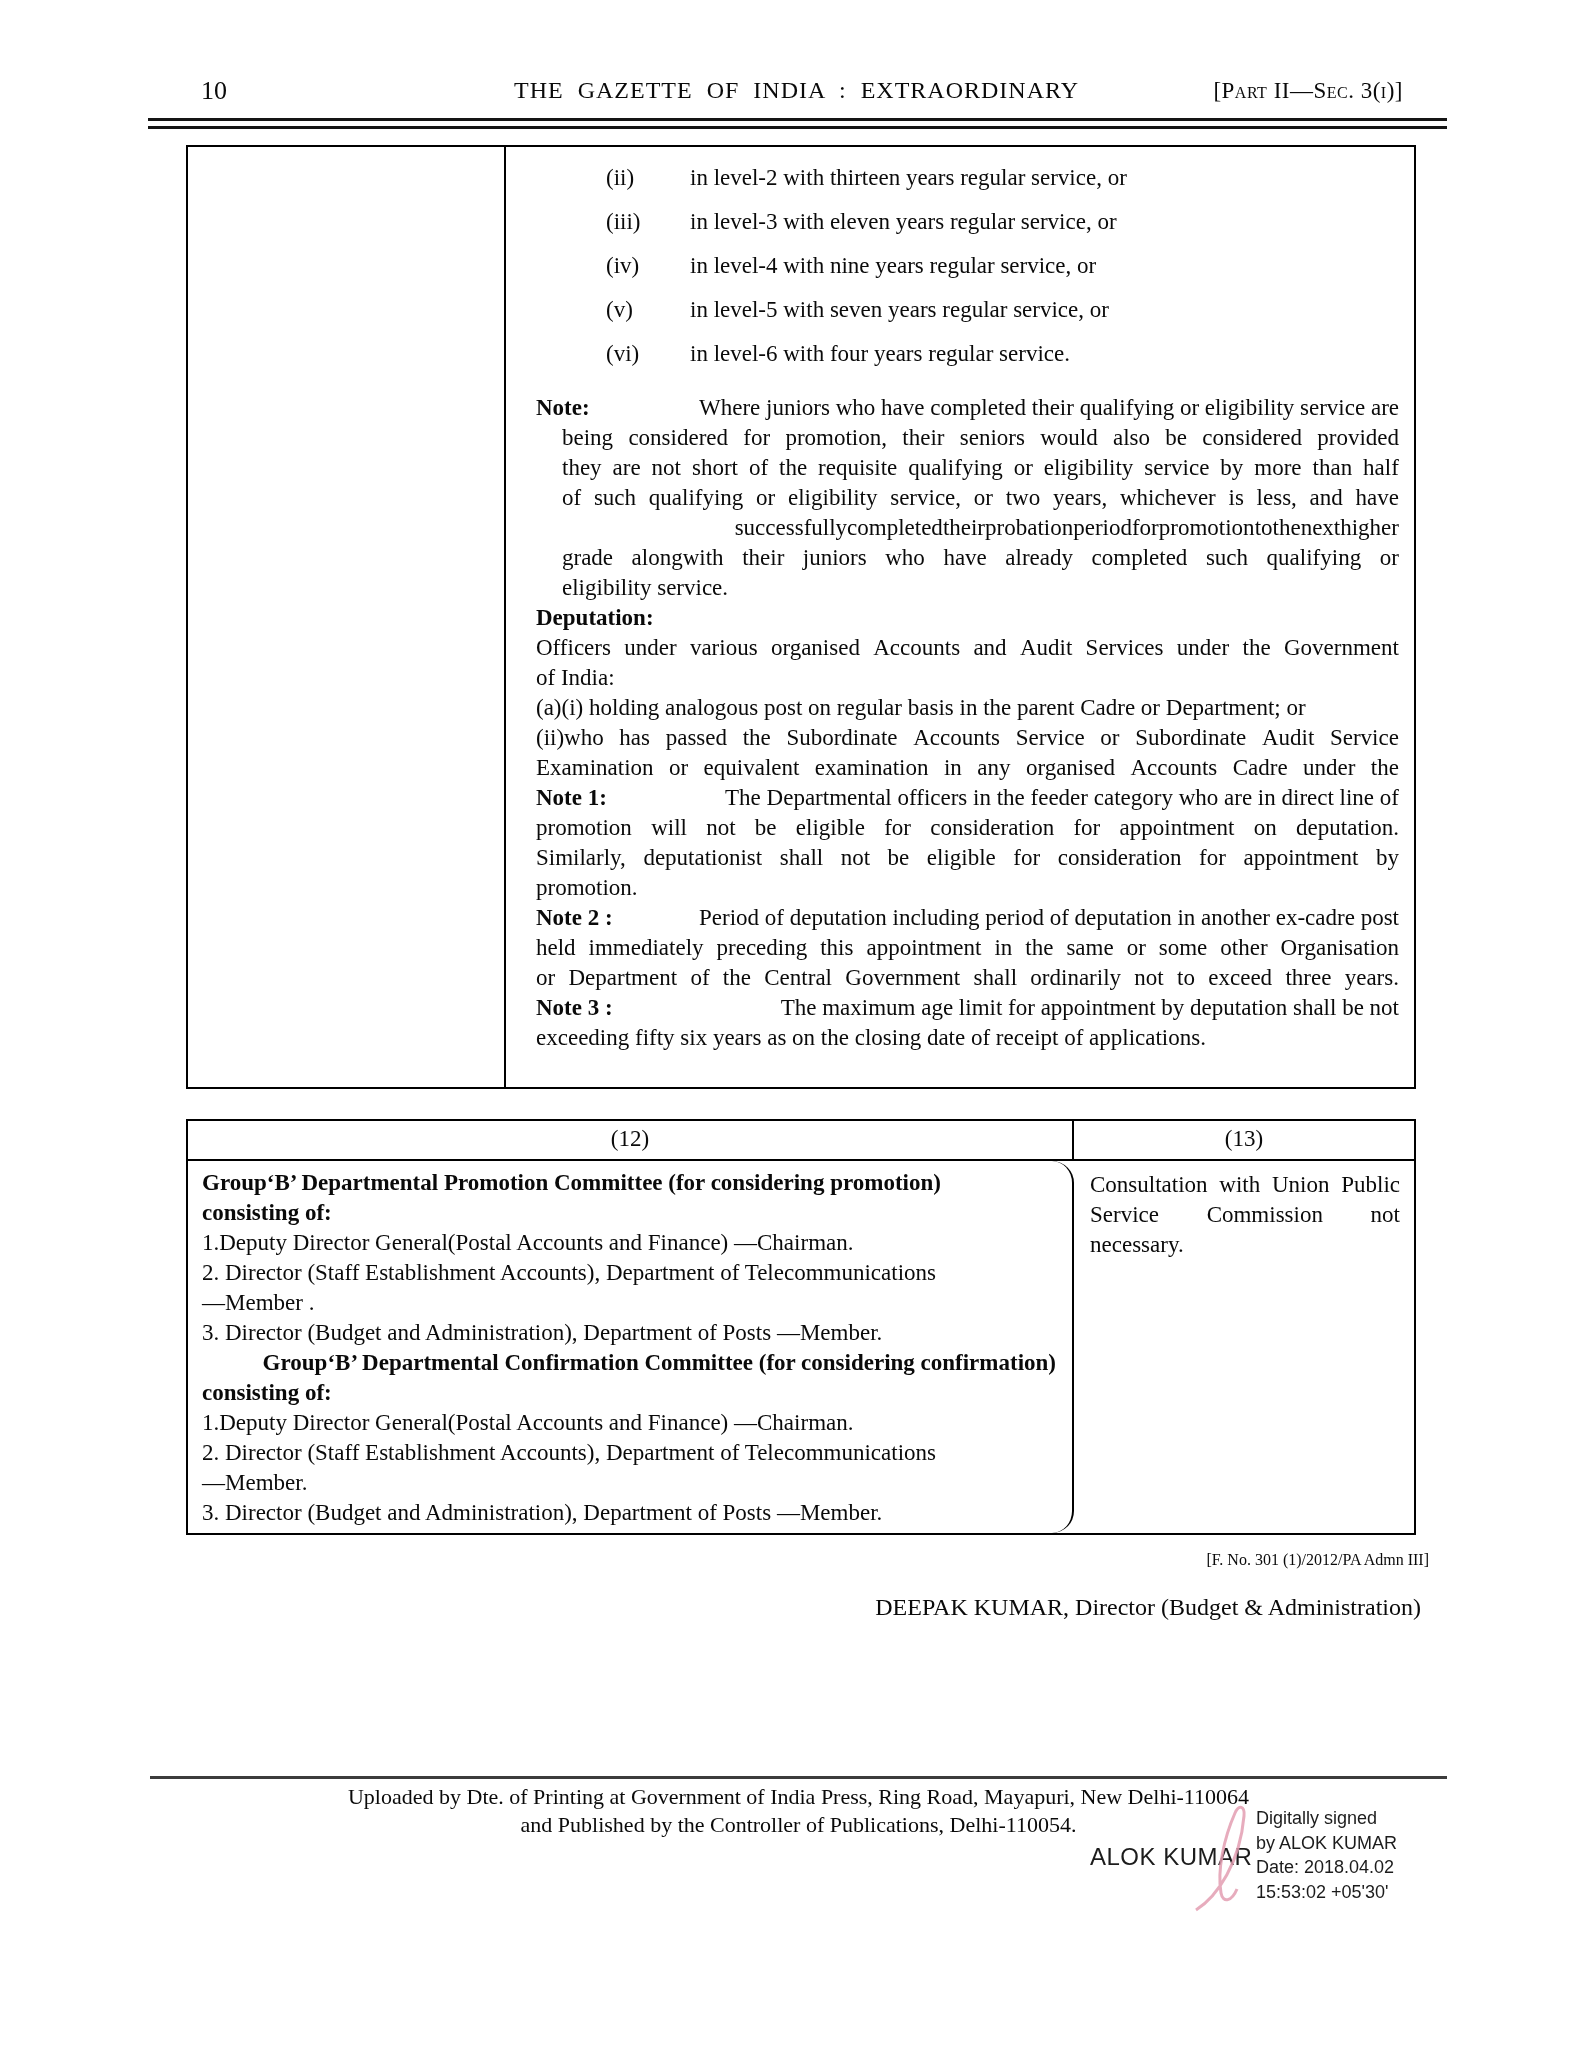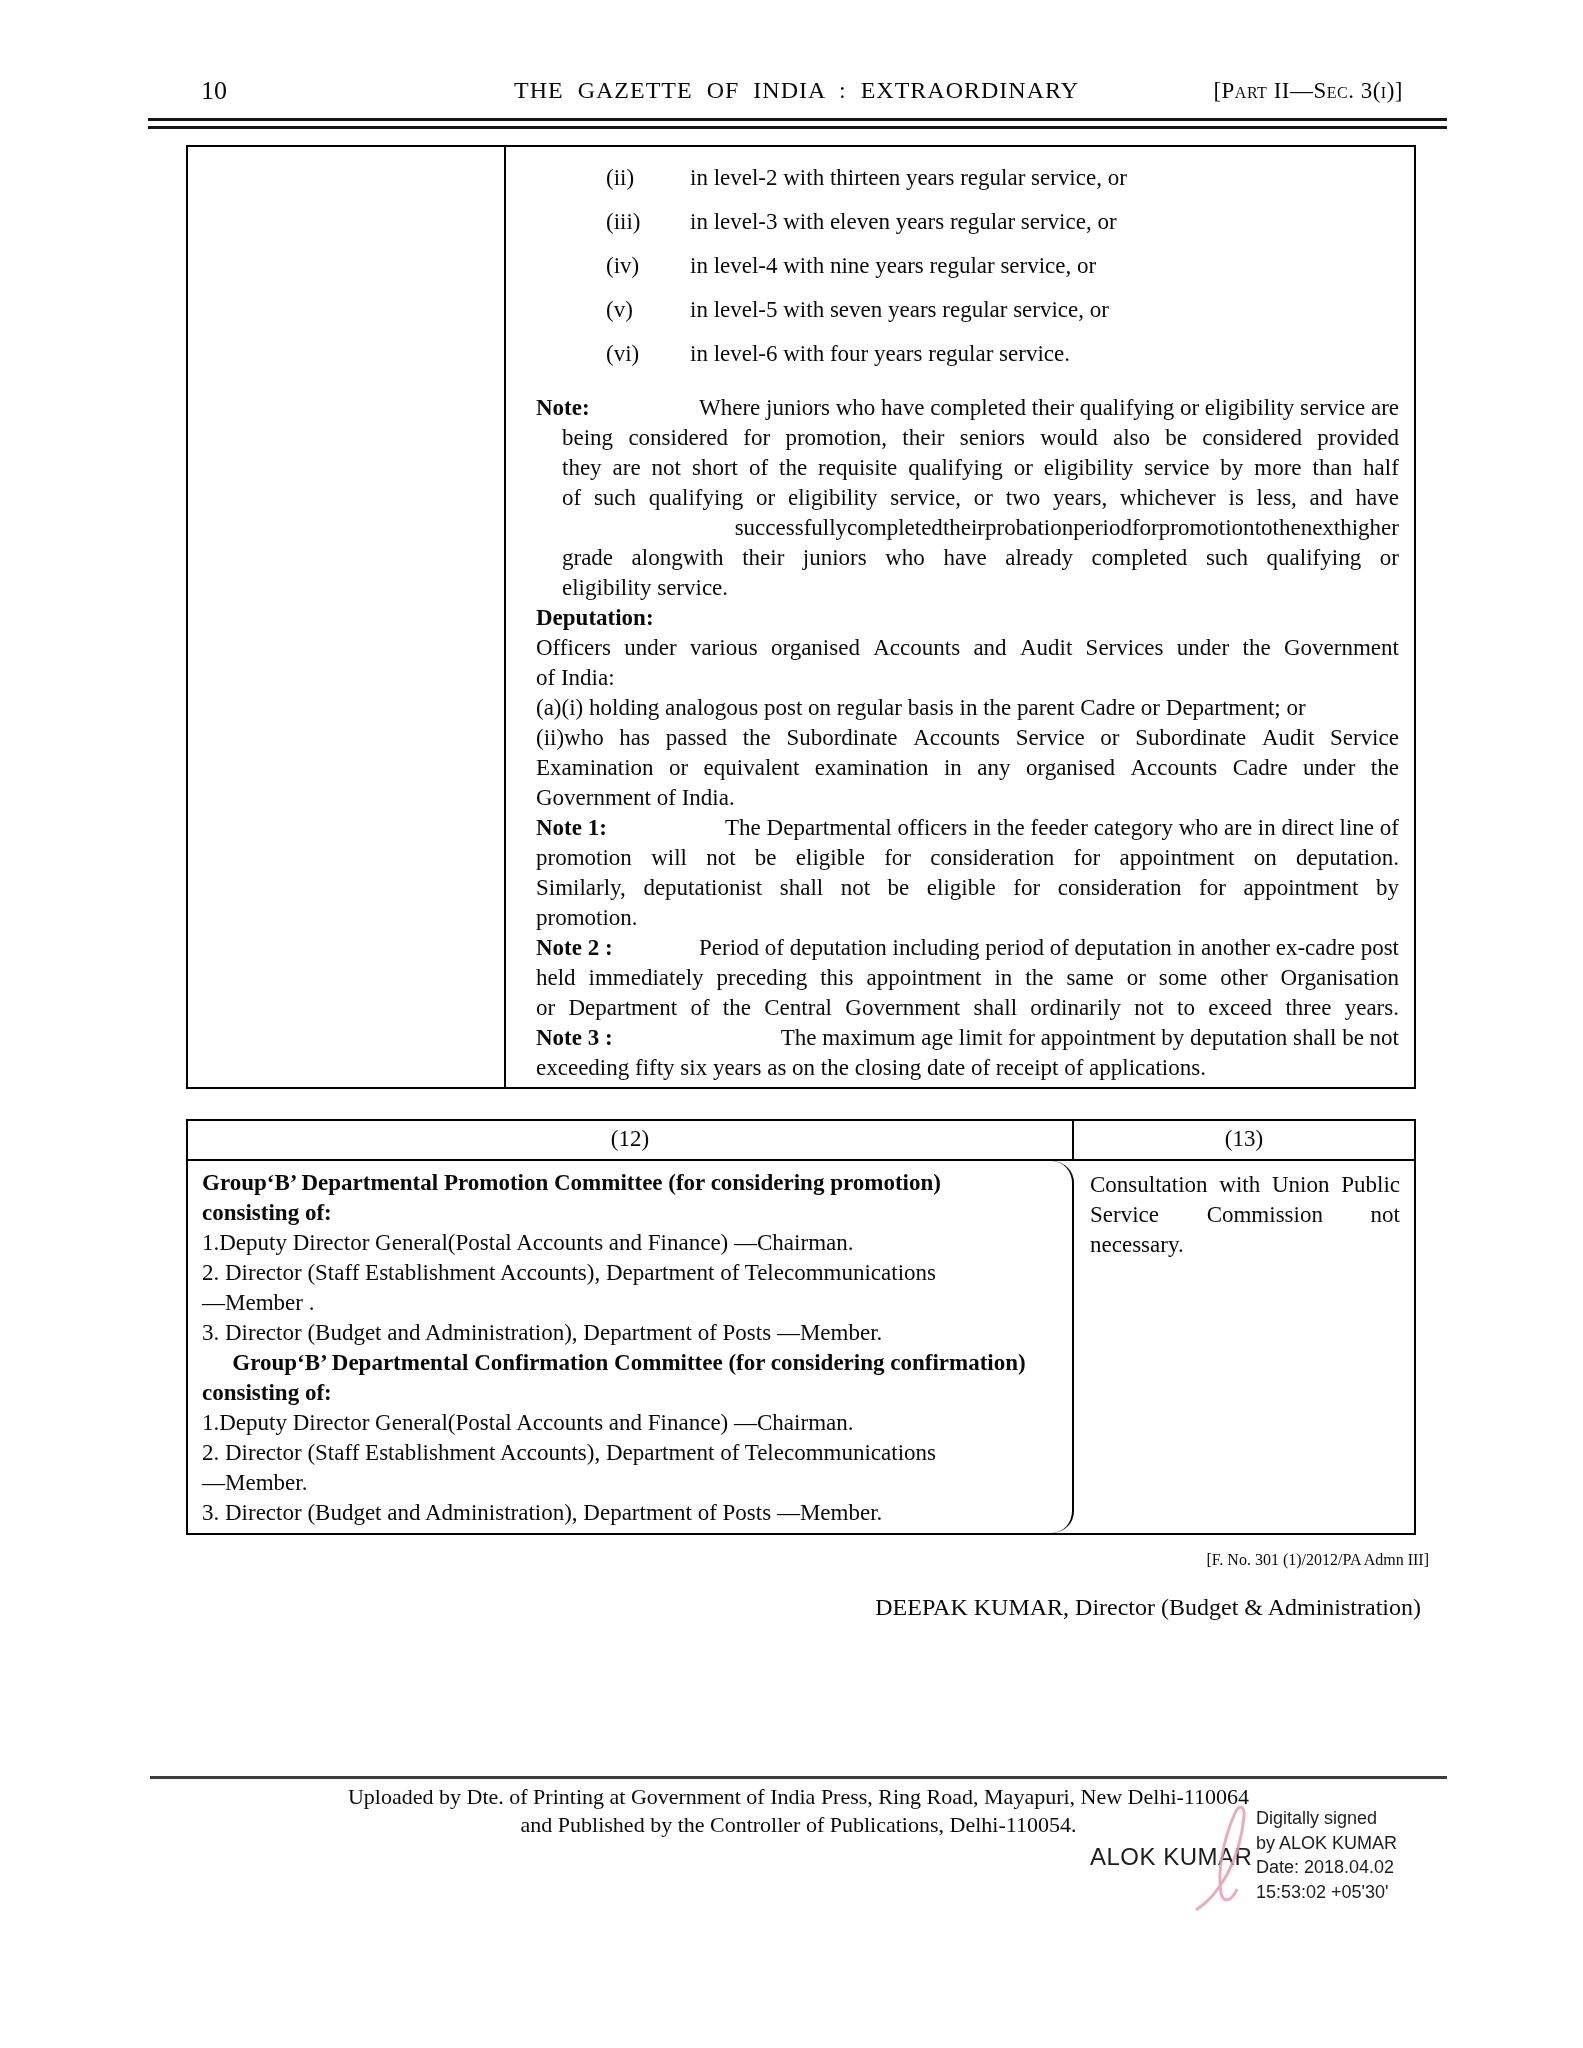--- a/index.html
+++ b/index.html
@@ -201,21 +201,20 @@
         <span>equivalent</span>
         <span>examination</span>
         <span>in</span>
         <span>any</span>
         <span>organised</span>
         <span>Accounts</span>
         <span>Cadre</span>
         <span>under</span>
         <span>the</span>
       </div>
-    <div class="n">Government of India.</div>
 
     <div class="j" style="display: flex; justify-content: space-between;">
         <b>Note 1:</b>
         <span>The Departmental officers in the feeder category who are in direct line of</span>
       </div>
     <div class="j" style="display: flex; justify-content: space-between;">
         <span>promotion</span>
         <span>will</span>
         <span>not</span>
         <span>be</span>
@@ -292,21 +291,21 @@
   <div id="t2-body">
     <div id="t2-c12">
       <div class="j" style="display: flex; justify-content: space-between;">
           <b>Group‘B’ Departmental Promotion Committee (for considering promotion)</b>
         </div>
       <div class="n"><b>consisting of:</b></div>
       <div class="n">1.Deputy Director General(Postal Accounts and Finance) —Chairman.</div>
       <div class="n">2. Director (Staff Establishment Accounts), Department of Telecommunications</div>
       <div class="n">—Member .</div>
       <div class="n">3. Director (Budget and Administration), Department of Posts —Member.</div>
-      <div class="j" style="display: flex; justify-content: center;">
+      <div class="j" style="display: flex; justify-content: flex-end;">
           <b>Group‘B’ Departmental Confirmation  Committee (for considering confirmation)</b>
         </div>
       <div class="n"><b>consisting of:</b></div>
       <div class="n">1.Deputy Director General(Postal Accounts and Finance) —Chairman.</div>
       <div class="n">2. Director (Staff Establishment Accounts), Department of Telecommunications</div>
       <div class="n">—Member.</div>
       <div class="n">3. Director (Budget and Administration), Department of Posts —Member.</div>
     </div>
     <div id="t2-c13">
       <div class="j" style="display: flex; justify-content: space-between;">

